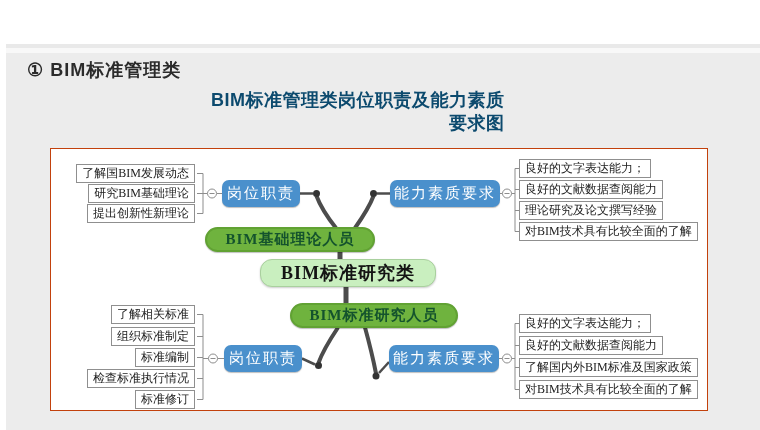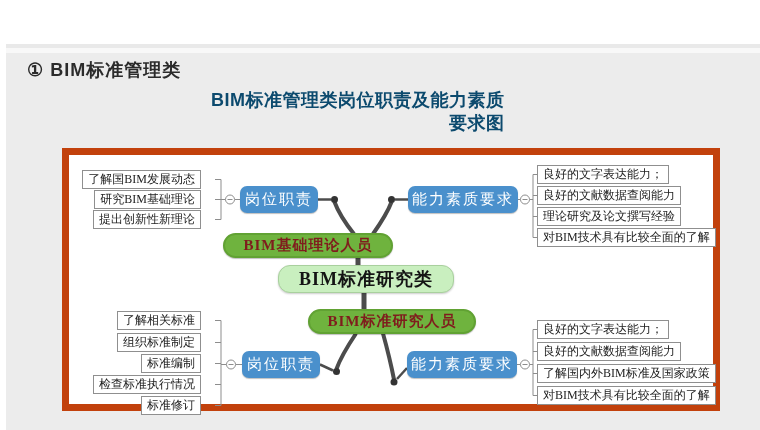--- a/index.html
+++ b/index.html
@@ -8,33 +8,33 @@
   .top-white{position:absolute;left:0;top:0;width:760px;height:44px;background:#ffffff;}
   .divider{position:absolute;left:0;top:44px;width:760px;height:4px;background:#e9e9e9;}
   .gap{position:absolute;left:0;top:48px;width:760px;height:5px;background:#f8f8f8;}
   .slide{position:absolute;left:0;top:53px;width:760px;height:377px;background:#ececec;}
 
   .heading{position:absolute;left:21px;top:58px;font-size:18px;font-weight:bold;color:#2b2b2b;
            letter-spacing:1px;}
   .title{position:absolute;left:205px;top:89px;font-size:18px;font-weight:bold;color:#0c4a6e;
          line-height:23px;letter-spacing:0.5px;text-align:right;}
 
-  .panel{position:absolute;left:56px;top:148px;width:658px;height:263px;background:#ffffff;
-         border:7px solid #c2410c;box-sizing:border-box;}
+  .panel{position:absolute;left:44px;top:148px;width:658px;height:263px;background:#ffffff;
+         border:1px solid #c2410c;box-sizing:border-box;}
   .panel svg{position:absolute;left:0;top:0;}
 
   .node{position:absolute;box-sizing:border-box;display:flex;align-items:center;
         justify-content:center;white-space:nowrap;z-index:2;}
   .leaf{position:absolute;z-index:2;box-sizing:border-box;background:#fff;border:1px solid #8f8f8f;
         font-family:"Liberation Serif",serif;font-size:12px;line-height:15px;padding:1px 5px;
         color:#222;white-space:nowrap;height:19px;text-align:center;}
   .blue{background:#4a90cc;color:#ffffff;border-radius:7px;font-size:15px;height:27px;
         letter-spacing:2px;font-family:"Liberation Serif",serif;
         box-shadow:0 1px 1px rgba(0,0,0,0.25);}
-  .pill{background:#6fb33e;border:2px solid #61a233;color:#7f1d1d;border-radius:14px;
+  .pill{background:#6fb33e;border:2px solid #61a233;color:#14532d;border-radius:14px;
         font-weight:bold;font-size:15px;height:25px;letter-spacing:1px;
         font-family:"Liberation Serif",serif;box-shadow:0 1px 1px rgba(0,0,0,0.25);}
   .root{background:#c9efbf;border:1px solid #a9d09e;color:#141414;border-radius:12px;
         font-weight:bold;font-size:18px;height:28px;letter-spacing:1px;
         font-family:"Liberation Serif",serif;box-shadow:0 1px 2px rgba(0,0,0,0.2);}
 </style>
 </head>
 <body>
 
 <div class="page">

